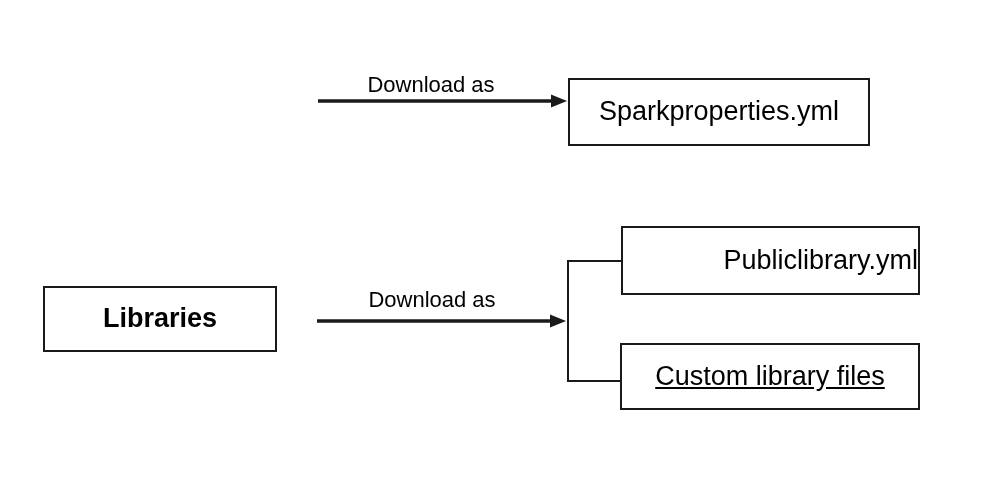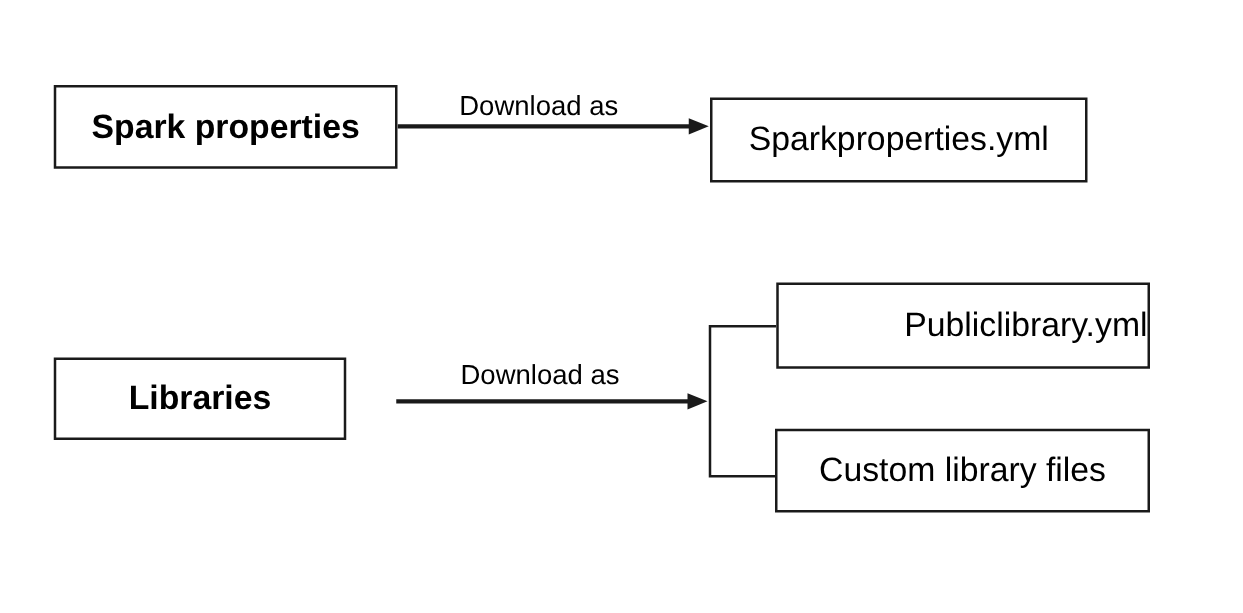--- a/index.html
+++ b/index.html
@@ -50,21 +50,21 @@
     justify-content: center;
     font-size: 27px;
     line-height: 1.1;
     white-space: nowrap;
   }
   .node.bold { font-weight: bold; }
   #node-spark-properties   { left: 43px;  top: 68px;  width: 275px; height: 67px; }
   #node-sparkproperties-yml{ left: 568px; top: 66px;  width: 302px; height: 68px; margin-top: 12px; }
   #node-libraries          { left: 43px;  top: 286px; width: 234px; height: 66px; }
   #node-publiclibrary-yml  { left: 621px; top: 226px; width: 299px; height: 69px; justify-content: flex-end; }
-  #node-custom-library-files{ left: 620px; top: 343px; width: 300px; height: 67px; }
+  #node-custom-library-files{ left: 620px; top: 343px; width: 300px; height: 67px; text-decoration: underline; }
   .edge-label {
     position: absolute;
     width: 200px;
     height: 24px;
     line-height: 24px;
     text-align: center;
     font-size: 22px;
     color: var(--text);
     white-space: nowrap;
   }
@@ -81,23 +81,20 @@
       <line class="arrow-line" x1="318" y1="101" x2="553" y2="101"></line>
       <polygon class="arrow-head" points="567,101 551,94.5 551,107.5"></polygon>
     </g>
     <g>
       <line class="arrow-line" x1="317" y1="321" x2="551" y2="321"></line>
       <polygon class="arrow-head" points="566,321 550,314.5 550,327.5"></polygon>
       <path class="branch-line" d="M 621 261 L 568 261 L 568 381 L 620 381"></path>
     </g>
   </svg>
 
-  <div class="node bold" id="node-spark-properties">
-    <span>Spark properties</span>
-  </div>
 
   <div class="node" id="node-sparkproperties-yml">
     <span>Sparkproperties.yml</span>
   </div>
 
   <div class="node bold" id="node-libraries">
     <span>Libraries</span>
   </div>
 
   <div class="node" id="node-publiclibrary-yml">

